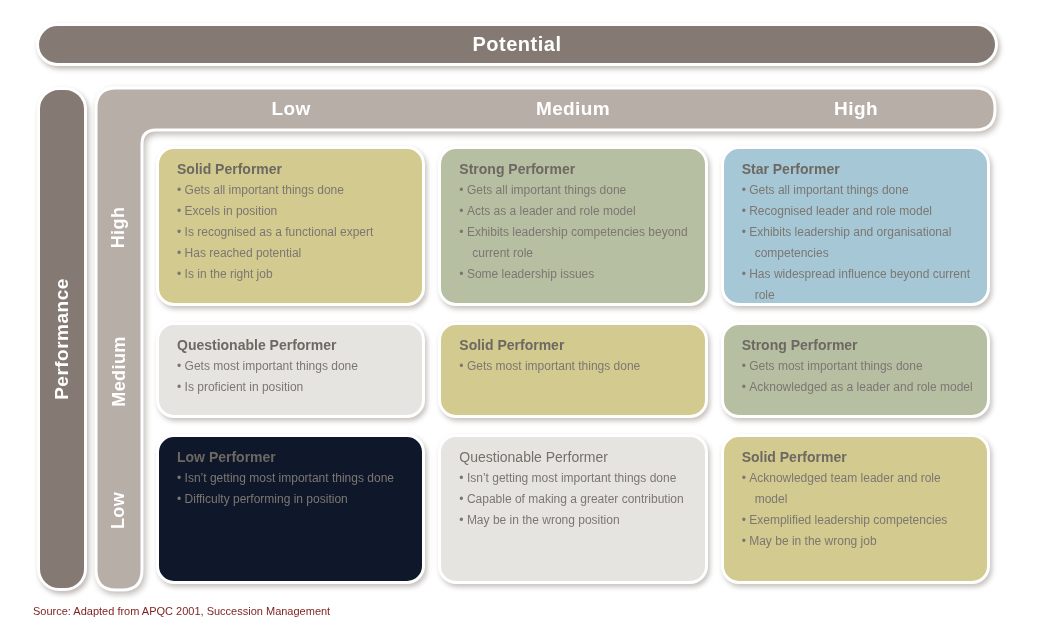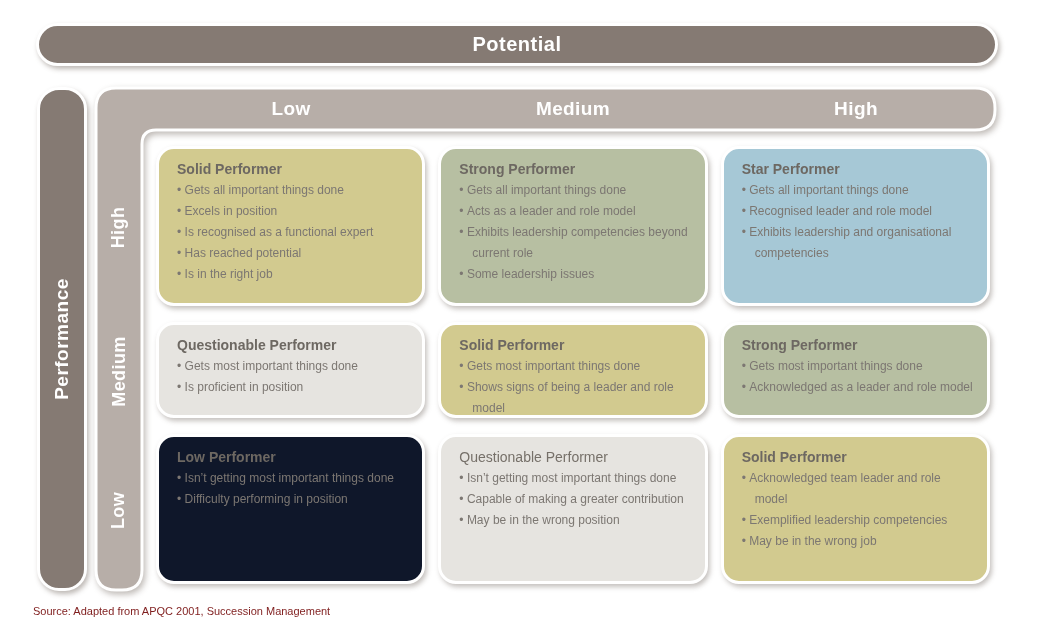--- a/index.html
+++ b/index.html
@@ -156,36 +156,36 @@
           <li>Some leadership issues</li>
         </ul>
     </div>
 
     <div class="cell" style="background: rgb(166, 200, 214);">
       <div class="cell-title">Star Performer</div>
       <ul class="cell-bullets">
           <li>Gets all important things done</li>
           <li>Recognised leader and role model</li>
           <li>Exhibits leadership and organisational competencies</li>
+          <li>Has widespread influence beyond current role</li>
         </ul>
     </div>
 
     <div class="cell" style="background: rgb(230, 228, 224);">
       <div class="cell-title">Questionable Performer</div>
       <ul class="cell-bullets">
           <li>Gets most important things done</li>
           <li>Is proficient in position</li>
         </ul>
     </div>
 
     <div class="cell" style="background: rgb(210, 202, 143);">
       <div class="cell-title">Solid Performer</div>
       <ul class="cell-bullets">
           <li>Gets most important things done</li>
-          <li>Shows signs of being a leader and role model</li>
         </ul>
     </div>
 
     <div class="cell" style="background: rgb(183, 191, 162);">
       <div class="cell-title">Strong Performer</div>
       <ul class="cell-bullets">
           <li>Gets most important things done</li>
           <li>Acknowledged as a leader and role model</li>
         </ul>
     </div>

